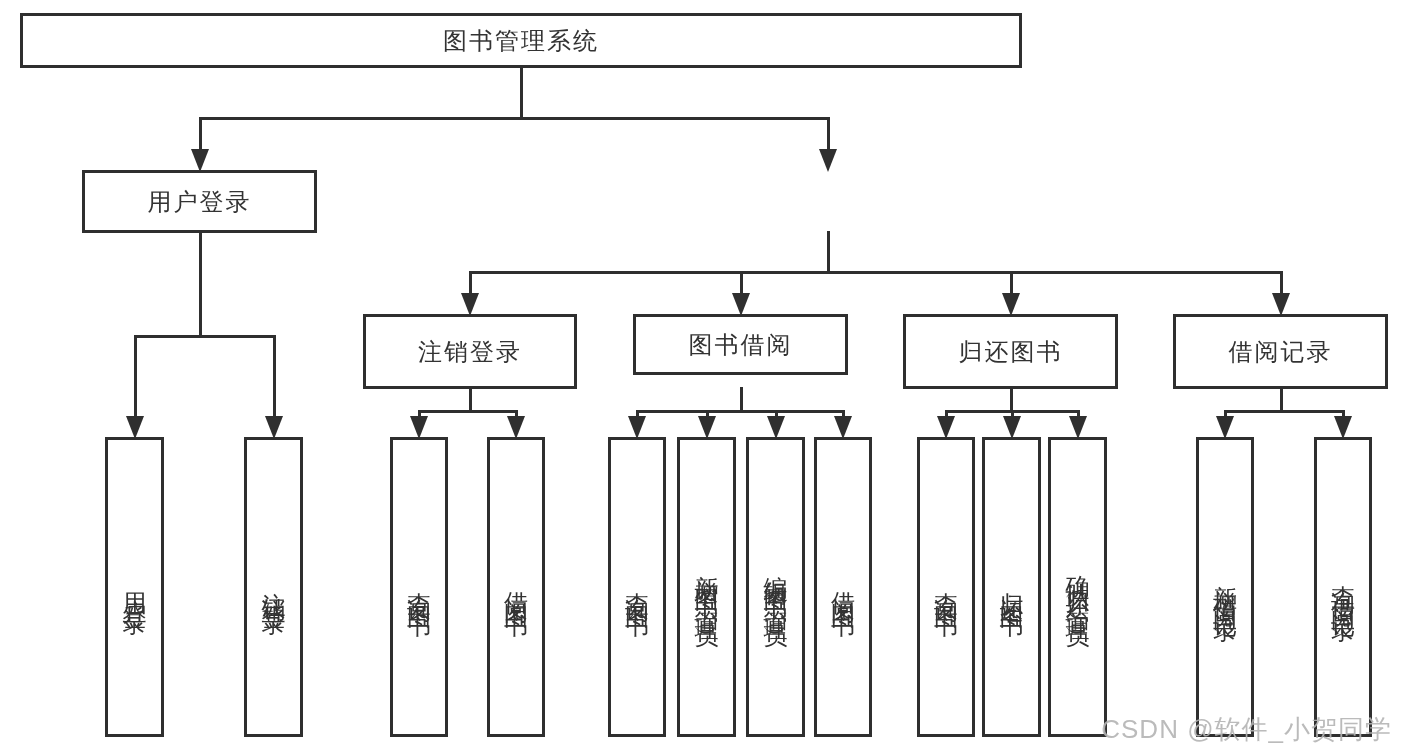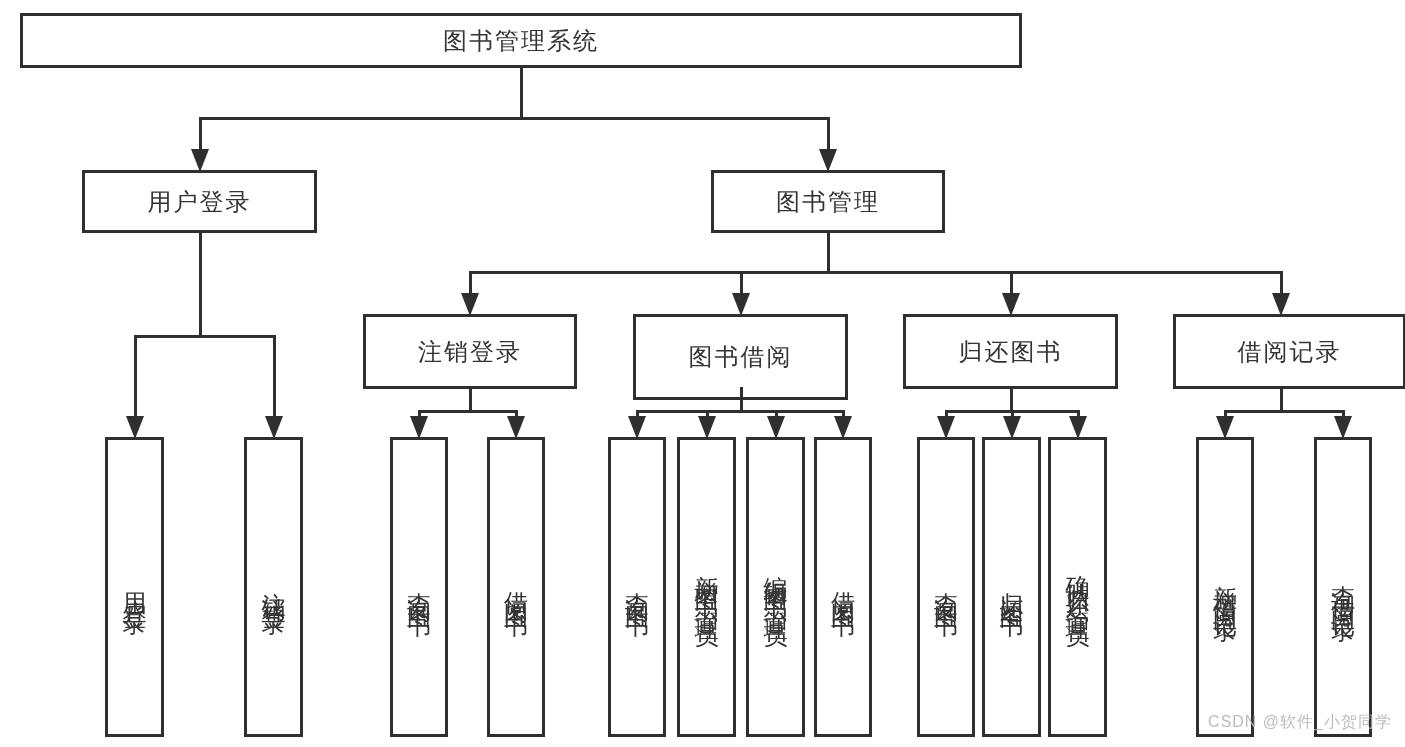--- a/index.html
+++ b/index.html
@@ -48,50 +48,47 @@
     width: 0;
     height: 0;
     border-left: 9px solid transparent;
     border-right: 9px solid transparent;
     border-top: 23px solid #2f2f2f;
   }
   .watermark {
     position: absolute;
     color: #b4b4b4;
     opacity: 0.9;
-    font-size: 16px;
+    font-size: 26px;
     letter-spacing: 1px;
     white-space: nowrap;
     z-index: 5;
   }
 </style>
 </head>
 <body>
 
 <div id="stage">
   <div class="watermark" style="right: 13px; top: 712px;">CSDN @软件_小贺同学</div>
 <div class="node h" style="left: 20px; top: 13px; width: 1002px; height: 55px; border-color: rgb(47, 47, 47); background: rgb(255, 255, 255); color: rgb(51, 51, 51);">
       <span class="node-label">图书管理系统</span>
     </div>
     <div class="node h" style="left: 82px; top: 170px; width: 235px; height: 63px; border-color: rgb(47, 47, 47); background: rgb(255, 255, 255); color: rgb(51, 51, 51);">
       <span class="node-label">用户登录</span>
     </div>
-    <div class="node h" style="left: 711px; top: 170px; width: 234px; height: 63px; border-color: rgb(47, 47, 47); background: rgb(255, 255, 255); color: rgb(51, 51, 51);">
-      <span class="node-label">图书管理</span>
-    </div>
     <div class="node h" style="left: 363px; top: 314px; width: 214px; height: 75px; border-color: rgb(47, 47, 47); background: rgb(255, 255, 255); color: rgb(51, 51, 51);">
       <span class="node-label">注销登录</span>
     </div>
-    <div class="node h" style="left: 633px; top: 314px; width: 215px; height: 86px; border-color: rgb(47, 47, 47); background: rgb(255, 255, 255); color: rgb(51, 51, 51);">
+    <div class="node h" style="left: 633px; top: 314px; width: 215px; height: 61px; border-color: rgb(47, 47, 47); background: rgb(255, 255, 255); color: rgb(51, 51, 51);">
       <span class="node-label">图书借阅</span>
     </div>
     <div class="node h" style="left: 903px; top: 314px; width: 215px; height: 75px; border-color: rgb(47, 47, 47); background: rgb(255, 255, 255); color: rgb(51, 51, 51);">
       <span class="node-label">归还图书</span>
     </div>
-    <div class="node h" style="left: 1173px; top: 314px; width: 233px; height: 75px; border-color: rgb(47, 47, 47); background: rgb(255, 255, 255); color: rgb(51, 51, 51);">
+    <div class="node h" style="left: 1173px; top: 314px; width: 215px; height: 75px; border-color: rgb(47, 47, 47); background: rgb(255, 255, 255); color: rgb(51, 51, 51);">
       <span class="node-label">借阅记录</span>
     </div>
     <div class="node v" style="left: 105px; top: 437px; width: 59px; height: 300px; border-color: rgb(47, 47, 47); background: rgb(255, 255, 255); color: rgb(51, 51, 51);">
       <span class="node-label">用户登录</span>
     </div>
     <div class="node v" style="left: 244px; top: 437px; width: 59px; height: 300px; border-color: rgb(47, 47, 47); background: rgb(255, 255, 255); color: rgb(51, 51, 51);">
       <span class="node-label">注销登录</span>
     </div>
     <div class="node v" style="left: 390px; top: 437px; width: 58px; height: 300px; border-color: rgb(47, 47, 47); background: rgb(255, 255, 255); color: rgb(51, 51, 51);">
       <span class="node-label">查询图书</span>

